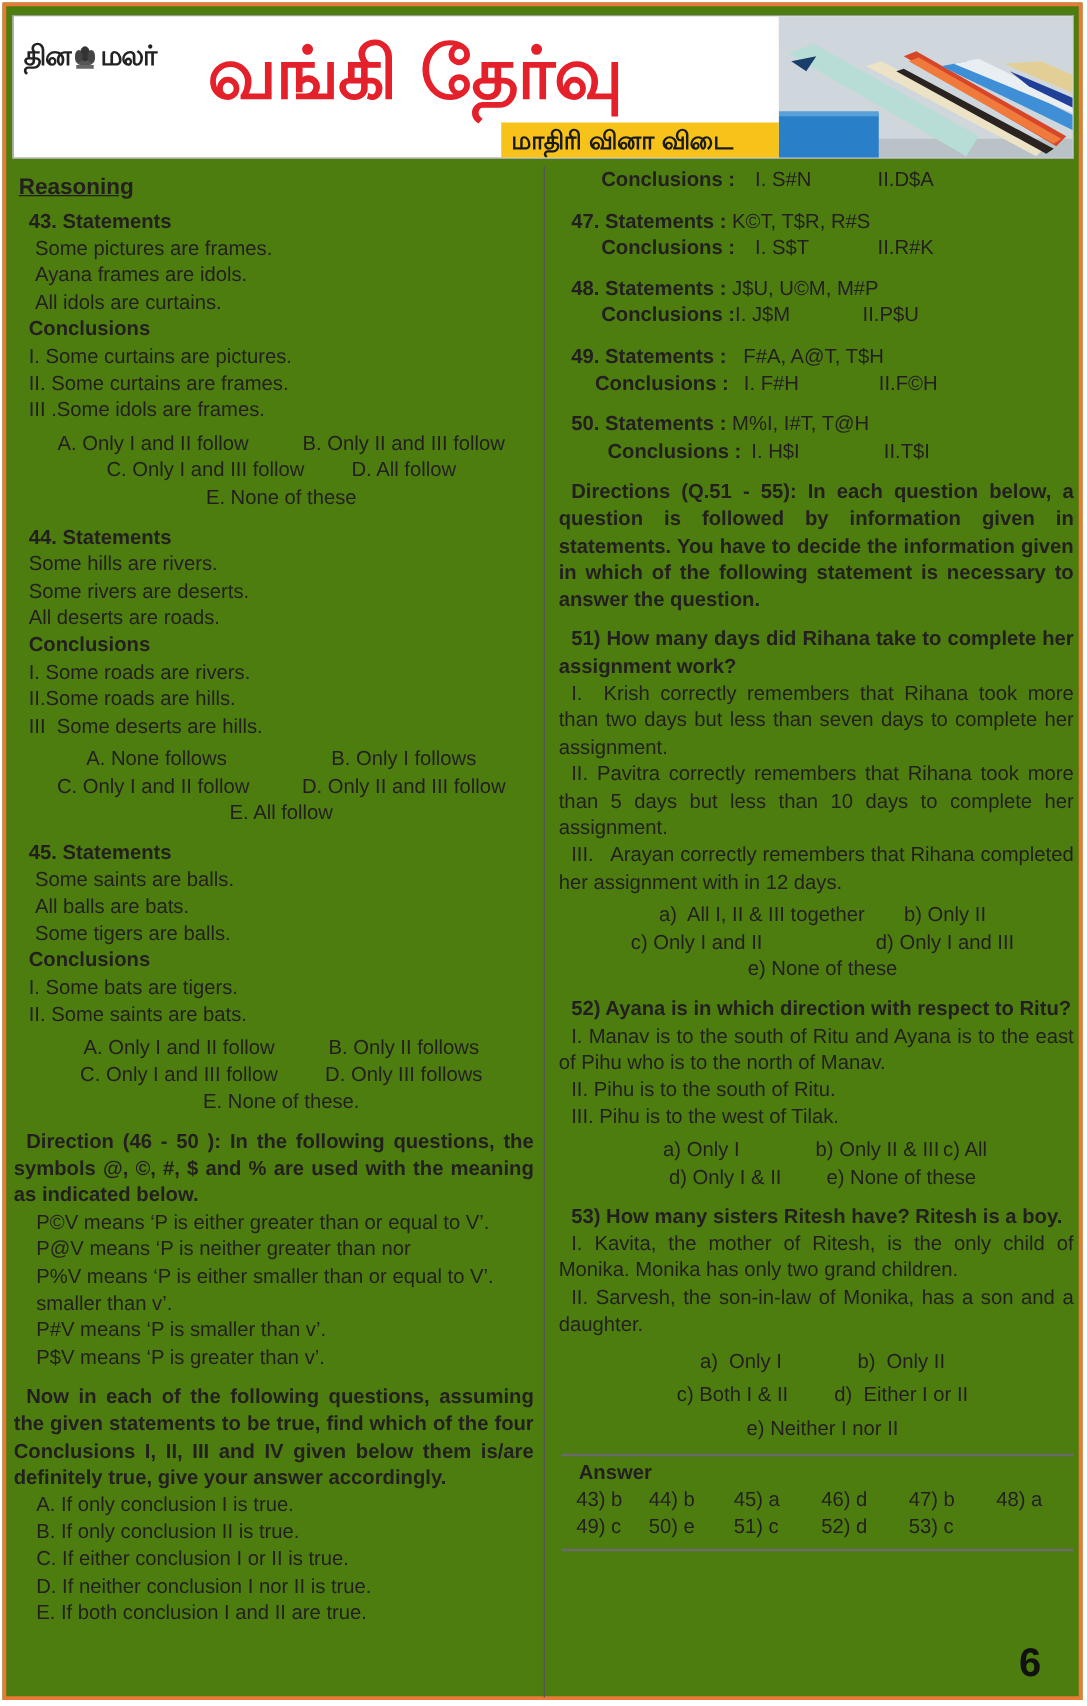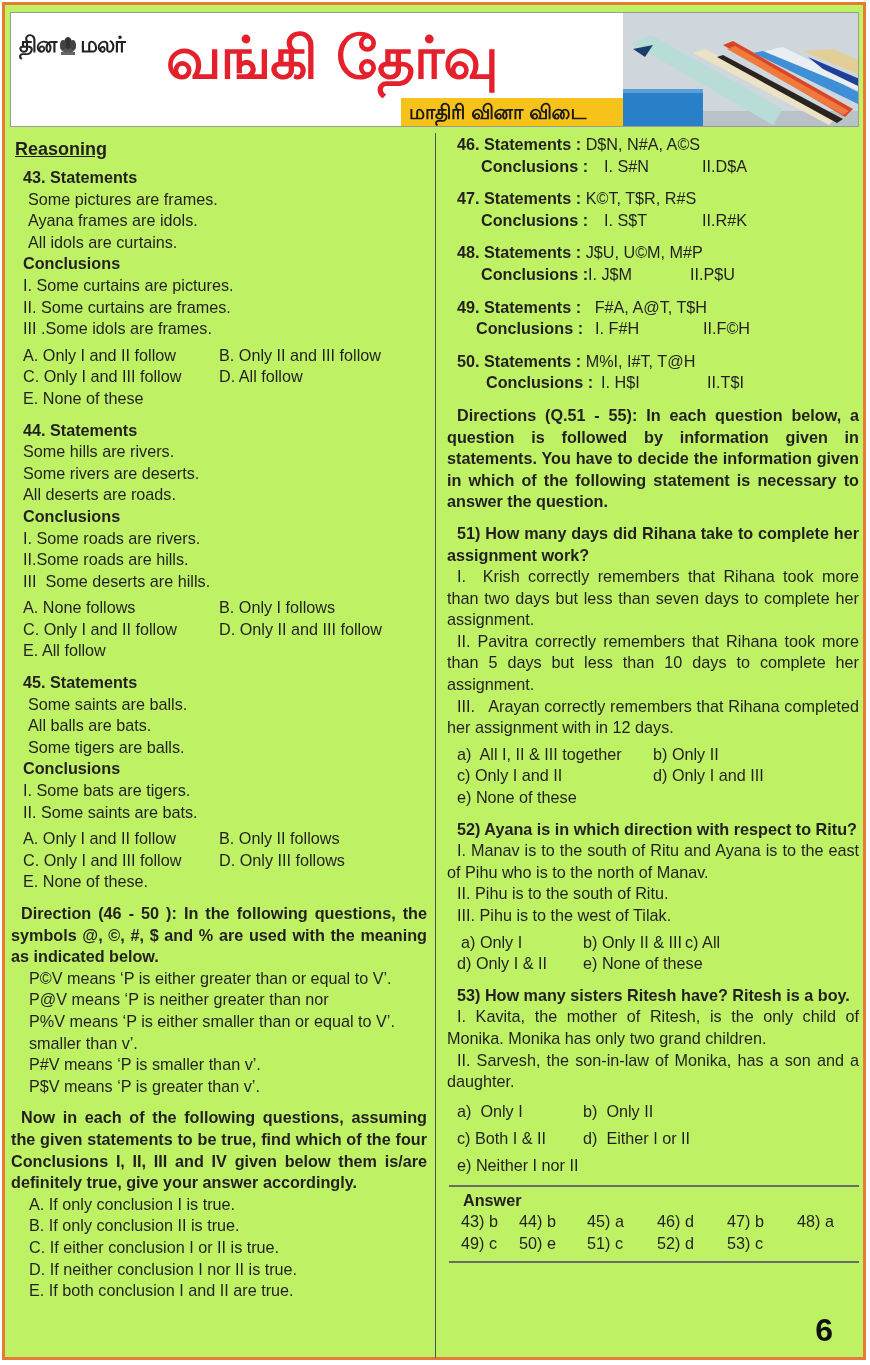--- a/index.html
+++ b/index.html
@@ -1,21 +1,21 @@
 <!DOCTYPE html>
 <html><head>
   <meta charset="utf-8">
   <style>
     * { box-sizing: border-box; margin: 0; padding: 0; }
     html, body { width: 870px; height: 1365px; background: #ffffff; overflow: hidden; }
     body { font-family: "Liberation Sans", "DejaVu Sans", sans-serif; color: #231f20; position: relative; }
 
     .page {
       position: absolute; left: 2px; top: 2px; width: 864px; height: 1358px;
-      border: 3px solid #e87a35; background: #bef264;
+      border: 3px solid #e87a35; background: #4d7c0f;
     }
     
     .header {
       position: absolute; left: 5px; top: 7px; width: 849px; height: 115px;
       border: 1px solid #9a9a9a; background: #fff; overflow: hidden;
     }
     .logo {
       position: absolute; left: 8px; top: 16px; height: 34px;
       display: flex; align-items: center; gap: 2px;
       font-family: "DejaVu Sans", sans-serif; font-weight: bold; font-size: 22px; color: #222;
@@ -55,21 +55,21 @@
     .section-title {
       text-align: left; font-weight: bold; font-size: 18px; line-height: 36px; color: #231f20;
       margin-left: -4px;
       text-decoration: underline;
     }
     .q-head { font-weight: bold; margin-left: 4px; }
     .q-line { white-space: nowrap; }
     .indent1 { padding-left: 9px; }
     .indent0 { padding-left: 4px; }
     .opts { margin-top: 5px; }
-    .opt-row { display: flex; padding-left: 4px; }
+    .opt-row { display: flex; padding-left: 4px; justify-content: center; }
     .opt-row .o1 { width: 196px; }
     .block { margin-bottom: 10px; }
     .justify { text-align: justify; text-align-last: left; }
     .bold { font-weight: bold; }
     .para-indent { text-indent: 10px; }
     .sym-lines { padding-left: 10px; }
     .abc-lines { padding-left: 8px; }
 
     .st-block { margin-bottom: 11px; white-space: nowrap; }
     .st-label { font-weight: bold; }
@@ -229,21 +229,20 @@
         <div class="q-line">D. If neither conclusion I nor II is true.</div>
         <div class="q-line">E. If both conclusion I and II are true.</div>
       </div>
     </div>
   </div>
 
   <div class="col right">
     <div style="height:3px"></div>
 
     <div class="st-block">
-      <div style="padding-left:10px;"><span class="st-label">46. Statements :</span> <span>D$N, N#A, A©S</span></div>
       <div style="padding-left:34px;"><span class="cc-label">Conclusions :</span><span class="cc-i" style="margin-left:16px; width:98px;">I. S#N</span><span class="cc-ii">II.D$A</span></div>
     </div>
 
     <div class="st-block">
       <div style="padding-left:10px;"><span class="st-label">47. Statements :</span> <span>K©T, T$R, R#S</span></div>
       <div style="padding-left:34px;"><span class="cc-label">Conclusions :</span><span class="cc-i" style="margin-left:16px; width:98px;">I. S$T</span><span class="cc-ii">II.R#K</span></div>
     </div>
 
     <div class="st-block">
       <div style="padding-left:10px;"><span class="st-label">48. Statements :</span> <span>J$U, U©M, M#P</span></div>

